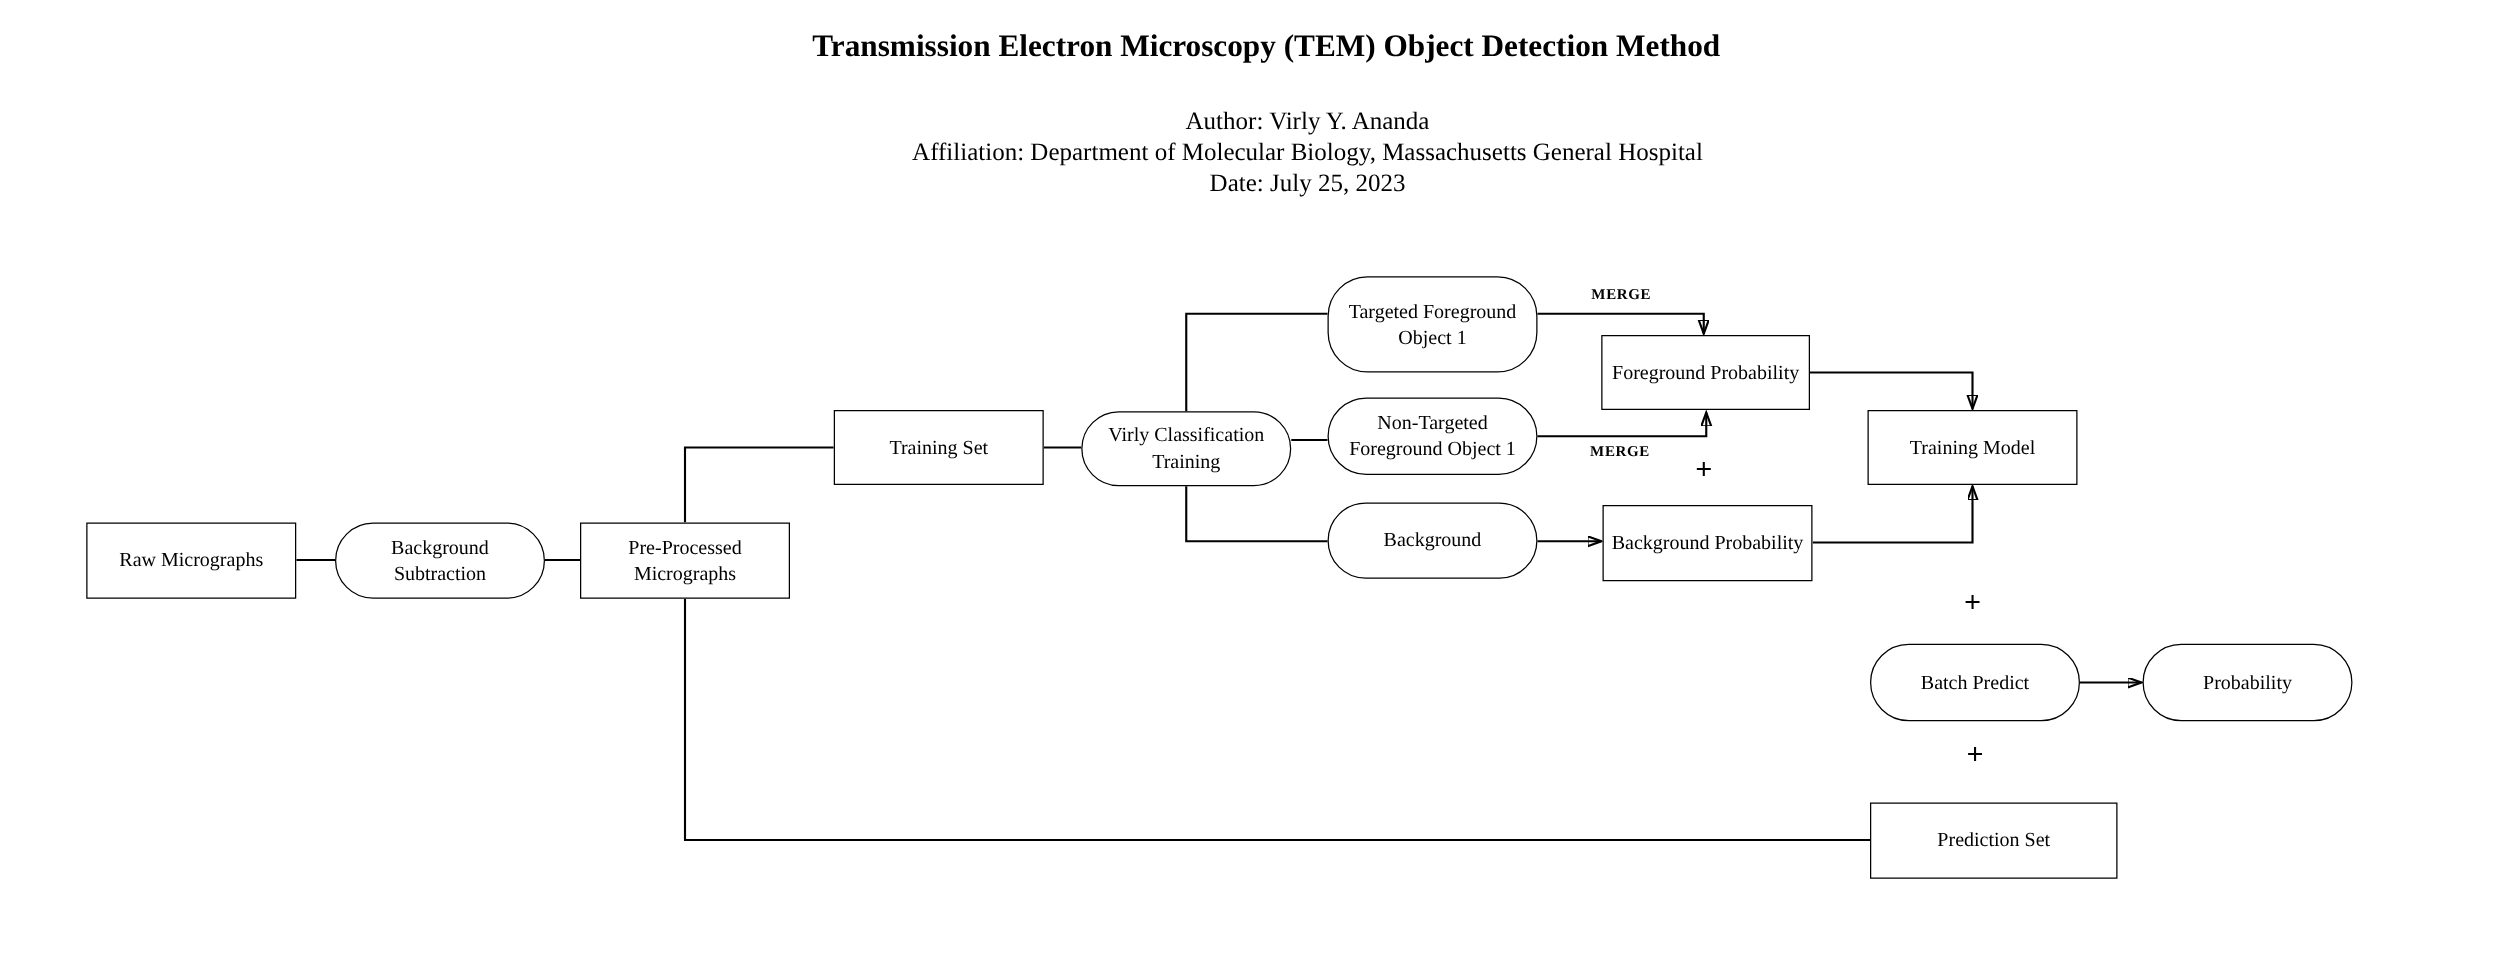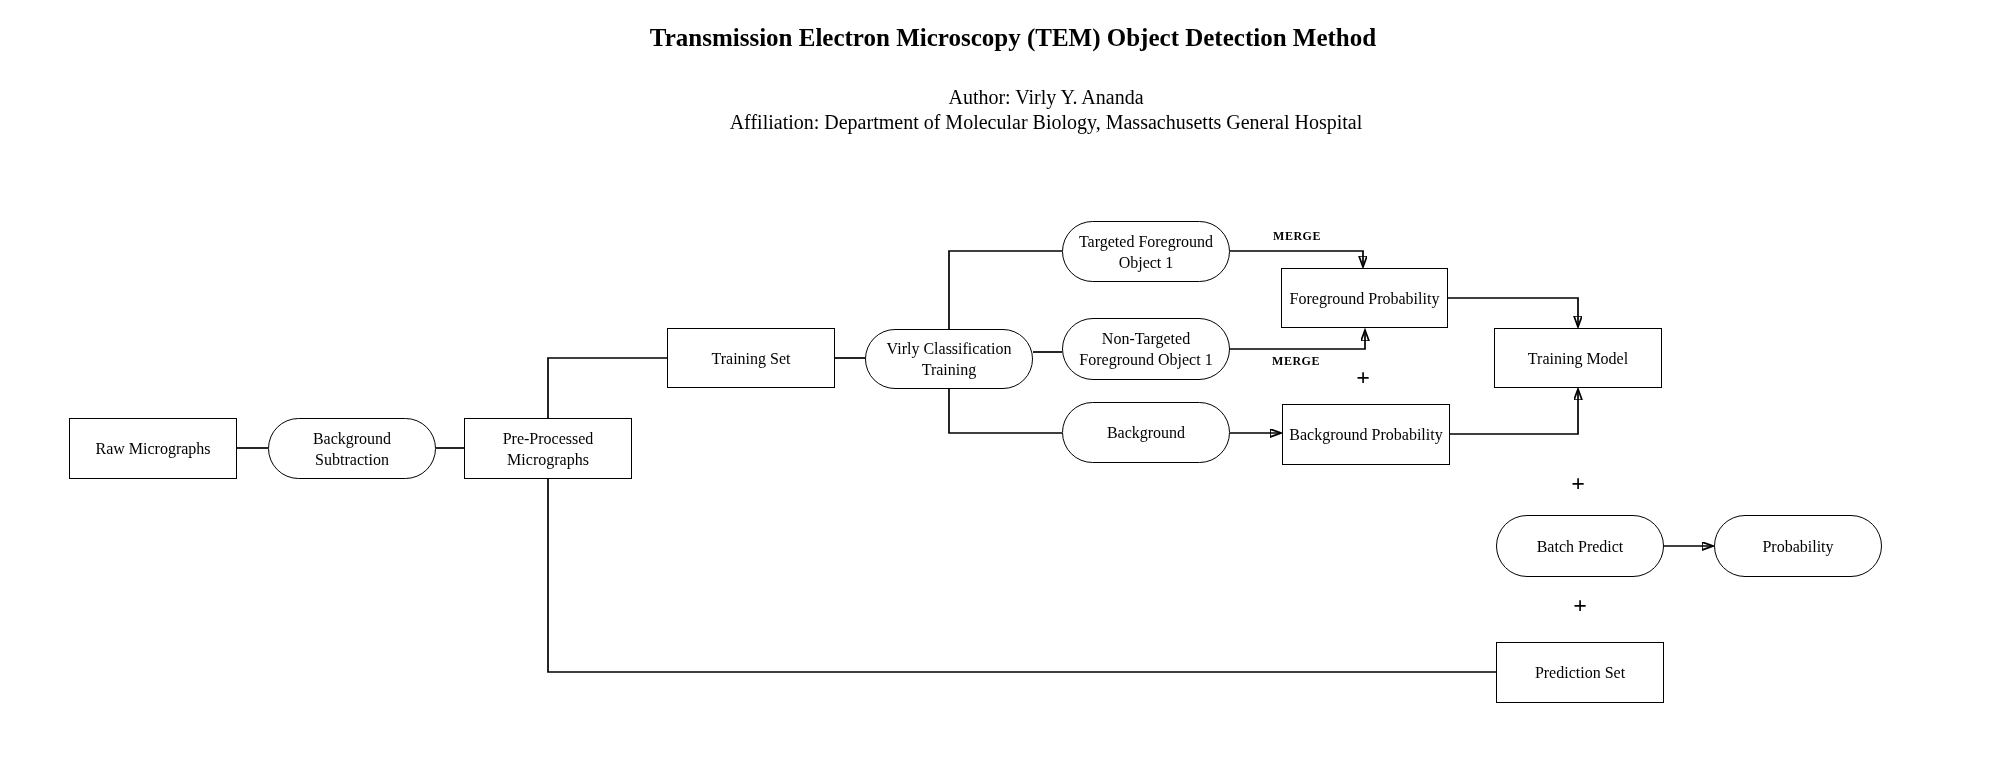--- a/index.html
+++ b/index.html
@@ -35,20 +35,21 @@
 </head>
 <body>
 
 <div class="canvas">
 
   <div class="title">Transmission Electron Microscopy (TEM) Object Detection Method</div>
 
   <div class="meta">
     <div>Author: Virly Y. Ananda</div>
     <div>Affiliation: Department of Molecular Biology, Massachusetts General Hospital</div>
+    <div>Date: July 25, 2023</div>
   </div>
 
   <svg class="wires" width="1994" height="772" viewBox="0 0 1994 772" xmlns="http://www.w3.org/2000/svg">
     <defs>
       <marker id="arrow" markerUnits="userSpaceOnUse" markerWidth="13" markerHeight="10" refX="11" refY="4" orient="auto">
         <path d="M0,0 L11,4 L0,8 Z" fill="#000000" stroke="none"></path>
       </marker>
     </defs>
 
     <path d="M237 448 H268"></path>
@@ -86,39 +87,39 @@
 Subtraction</div>
 
   <div class="node" style="left:464px;top:418px;width:168px;height:61px;">Pre-Processed
 Micrographs</div>
 
   <div class="node" style="left:667px;top:328px;width:168px;height:60px;">Training Set</div>
 
   <div class="node stadium" style="left:865px;top:329px;width:168px;height:60px;">Virly Classification
 Training</div>
 
-  <div class="node stadium" style="left:1062px;top:221px;width:168px;height:61px;">Targeted Foreground
+  <div class="node stadium" style="left:1062px;top:221px;width:168px;height:77px;">Targeted Foreground
 Object 1</div>
 
   <div class="node stadium" style="left:1062px;top:318px;width:168px;height:62px;">Non-Targeted
 Foreground Object 1</div>
 
   <div class="node stadium" style="left:1062px;top:402px;width:168px;height:61px;">Background</div>
 
   <div class="node" style="left:1282px;top:404px;width:168px;height:61px;">Background Probability</div>
 
   <div class="node" style="left:1281px;top:268px;width:167px;height:60px;">Foreground Probability</div>
 
   <div class="node" style="left:1494px;top:328px;width:168px;height:60px;font-family:Liberation Serif, serif;">Training Model</div>
 
   <div class="node stadium" style="left:1496px;top:515px;width:168px;height:62px;">Batch Predict</div>
 
   <div class="node stadium" style="left:1714px;top:515px;width:168px;height:62px;">Probability</div>
 
-  <div class="node" style="left:1496px;top:642px;width:168px;height:61px;">Prediction Set</div>
+  <div class="node" style="left:1496px;top:642px;width:198px;height:61px;">Prediction Set</div>
 
   <div class="merge" style="left:1297px;top:236px;">MERGE</div>
 
   <div class="merge" style="left:1296px;top:361px;">MERGE</div>
 
   <div class="plus" style="left:1363px;top:377px;">+</div>
 
   <div class="plus" style="left:1578px;top:483px;">+</div>
 
   <div class="plus" style="left:1580px;top:605px;">+</div>

